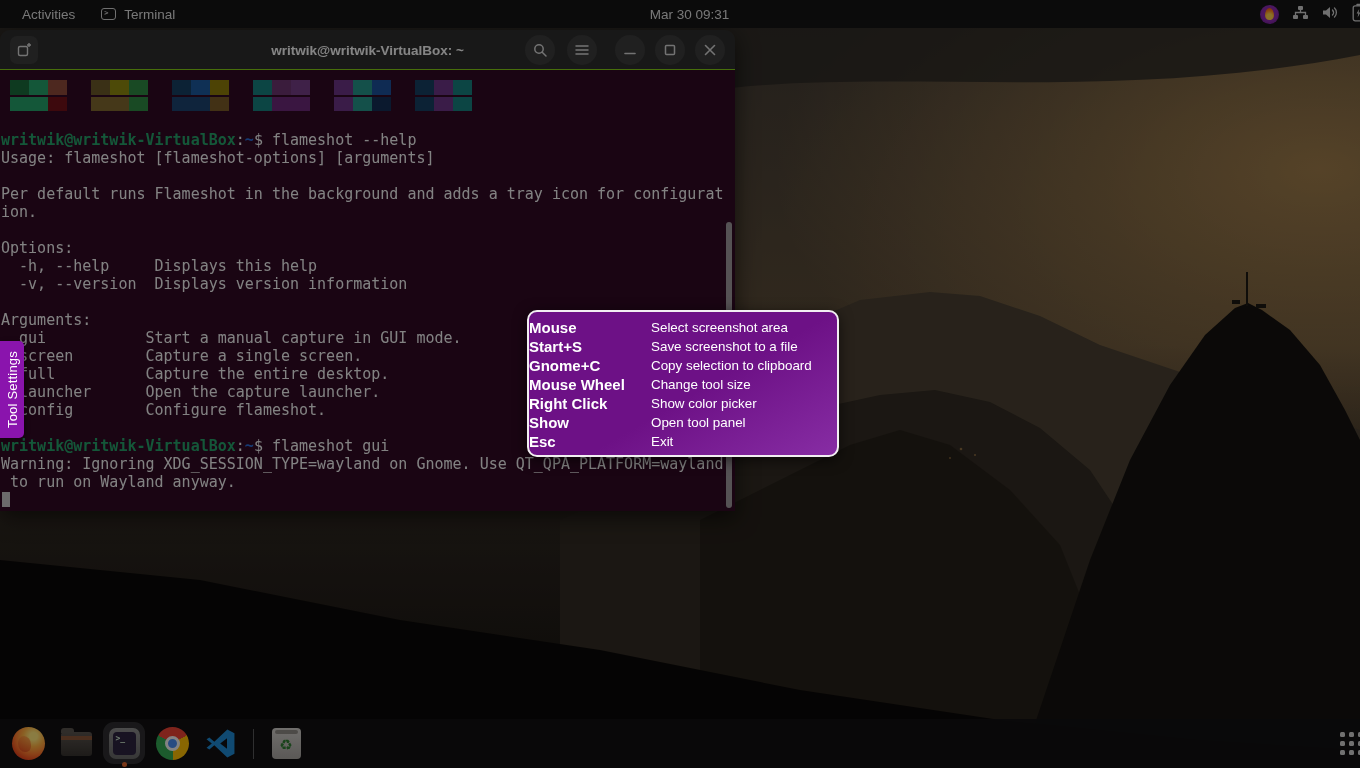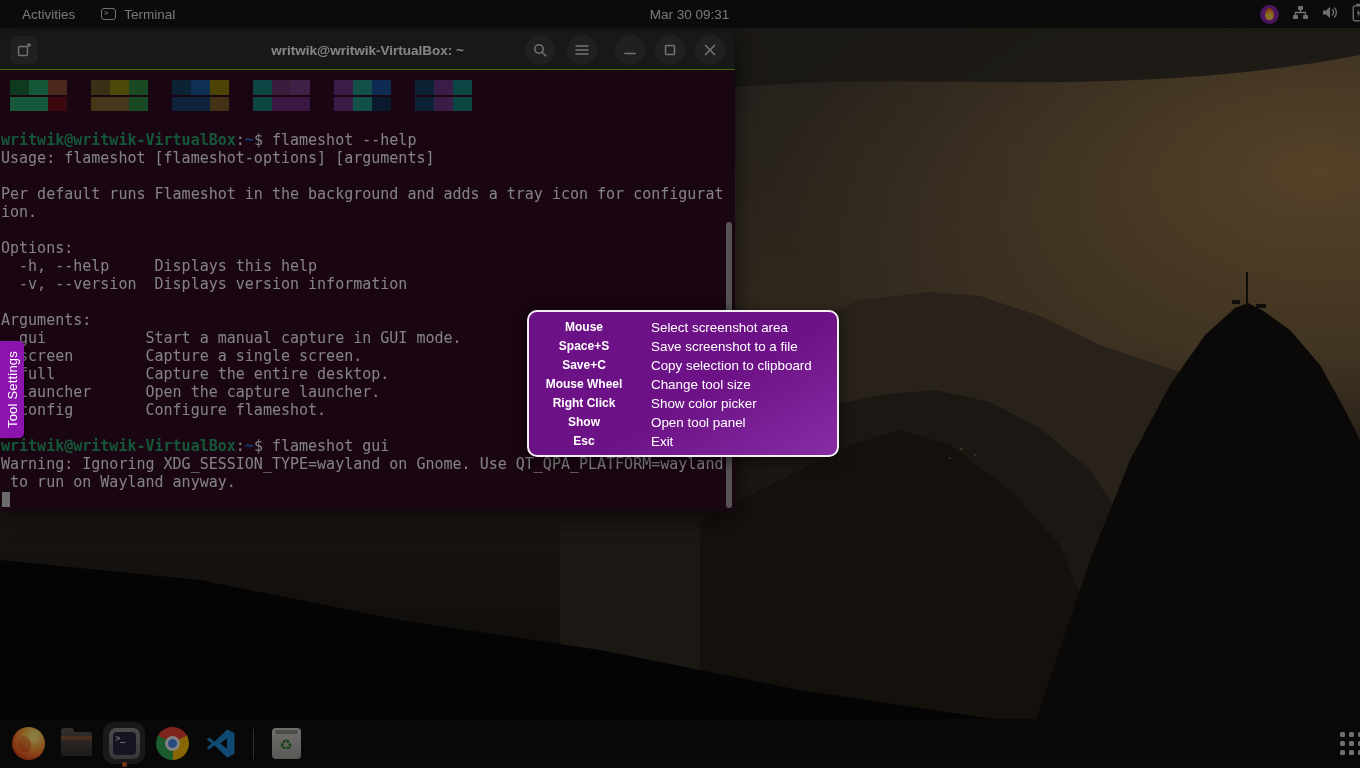--- a/index.html
+++ b/index.html
@@ -82,21 +82,21 @@
   .ic-trash .rec{color:#2f7d32;font-size:15px;line-height:1;margin-top:4px;font-family:"DejaVu Sans",sans-serif;}
   .appgrid{margin-left:auto;margin-right:16px;display:grid;grid-template-columns:repeat(3,5px);gap:4px;}
   .appgrid i{width:5px;height:5px;border-radius:1.5px;background:#cfcfcf;display:block;}
 
   
   .dim{position:absolute;inset:0;background:rgba(0,0,0,.46);z-index:40;}
   .fs-help{position:absolute;left:527px;top:310px;width:312px;height:147px;z-index:60;box-sizing:border-box;
            background:linear-gradient(150deg,#6d1186 55%,#9036ae 115%);border:2px solid #f2eef2;border-radius:10px;
            box-shadow:0 3px 14px rgba(0,0,0,.6);color:#fff;overflow:hidden;}
   .fs-grid{display:grid;grid-template-columns:110px 1fr;column-gap:12px;padding:6px 8px 6px 0;}
-  .fs-key{text-align:center;font-weight:bold;font-size:12px;line-height:19px;white-space:nowrap;}
+  .fs-key{text-align:left;font-weight:bold;font-size:15px;line-height:19px;white-space:nowrap;}
   .fs-desc{text-align:left;font-size:13.4px;line-height:19px;white-space:nowrap;}
   .fs-tab{position:absolute;left:0;top:341px;width:24px;height:97px;z-index:60;background:#8a14ad;color:#fff;
           border-radius:0 5px 5px 0;display:flex;align-items:center;justify-content:center;box-shadow:1px 1px 5px rgba(0,0,0,.4);}
   .fs-tab span{writing-mode:vertical-rl;transform:rotate(180deg);font-size:13px;letter-spacing:.2px;white-space:nowrap;}
 </style>
 </head>
 <body>
 
 <div class="screen">
 
@@ -318,23 +318,23 @@
         <i></i>
     </div>
   </div>
 
   <div class="dim"></div>
 
   <div class="fs-help">
     <div class="fs-grid" id="fs-help-grid">
         <div class="fs-key">Mouse</div>
         <div class="fs-desc">Select screenshot area</div>
-        <div class="fs-key">Space+S</div>
+        <div class="fs-key">Start+S</div>
         <div class="fs-desc">Save screenshot to a file</div>
-        <div class="fs-key">Save+C</div>
+        <div class="fs-key">Gnome+C</div>
         <div class="fs-desc">Copy selection to clipboard</div>
         <div class="fs-key">Mouse Wheel</div>
         <div class="fs-desc">Change tool size</div>
         <div class="fs-key">Right Click</div>
         <div class="fs-desc">Show color picker</div>
         <div class="fs-key">Show</div>
         <div class="fs-desc">Open tool panel</div>
         <div class="fs-key">Esc</div>
         <div class="fs-desc">Exit</div>
       </div>

